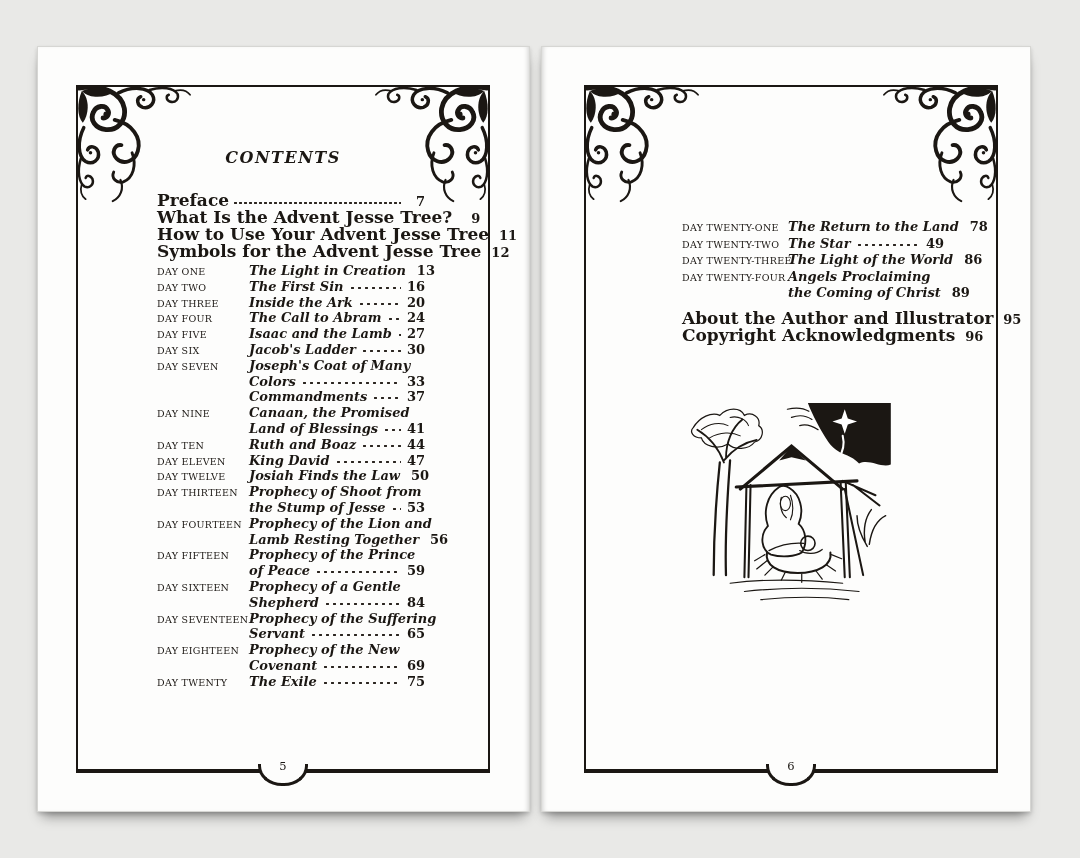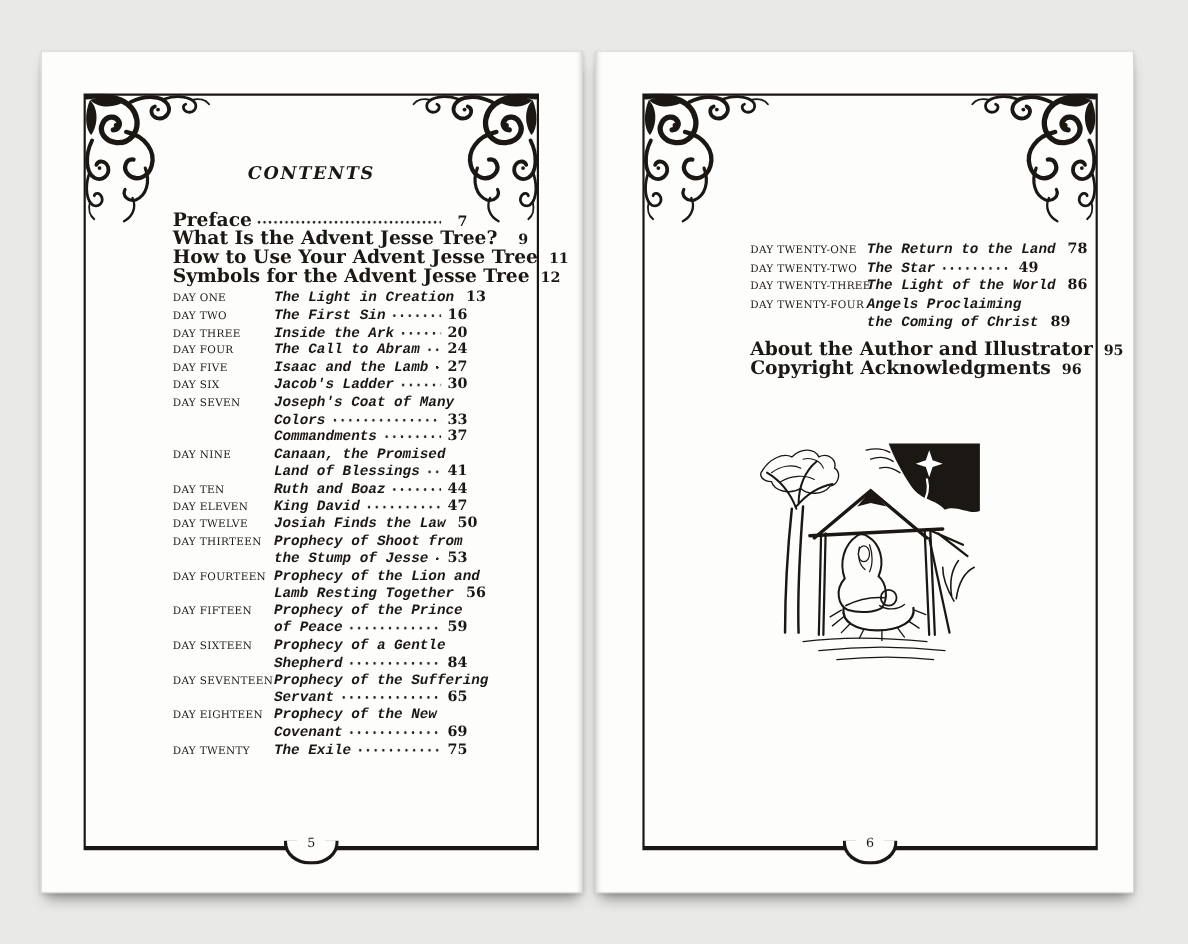--- a/index.html
+++ b/index.html
@@ -68,21 +68,21 @@
   .sheet.right .day-row{height:16.6px;}
   .day-block{margin-top:5px;display:flex;flex-direction:column;}
   .back-block{margin-top:6px;display:flex;flex-direction:column;}
 
   .day-label{
     flex:none;width:92px;
     font-size:9.5px;letter-spacing:.3px;
     font-family:"DejaVu Serif","Liberation Serif",serif;
   }
   .sheet.right .day-label{width:106px;}
-  .day-title{font-weight:bold;font-style:italic;font-size:13px;font-family:Liberation Mono, monospace;}
+  .day-title{font-weight:bold;font-style:italic;font-size:13px;}
   .front-title{font-weight:bold;font-size:17px;}
 
   .leader{
     flex:1;height:10px;margin:0 4px 0 5px;
     background-image:radial-gradient(circle,#2a241f 1.1px,transparent 1.4px);
     background-size:7px 4px;background-repeat:repeat-x;
     background-position:0 calc(100% - 1px);
   }
   .front-row .leader{background-size:5px 4px;margin:0 4px 0 4px;}
   .pageno{flex:none;min-width:20px;text-align:right;font-weight:bold;font-size:13px;}

